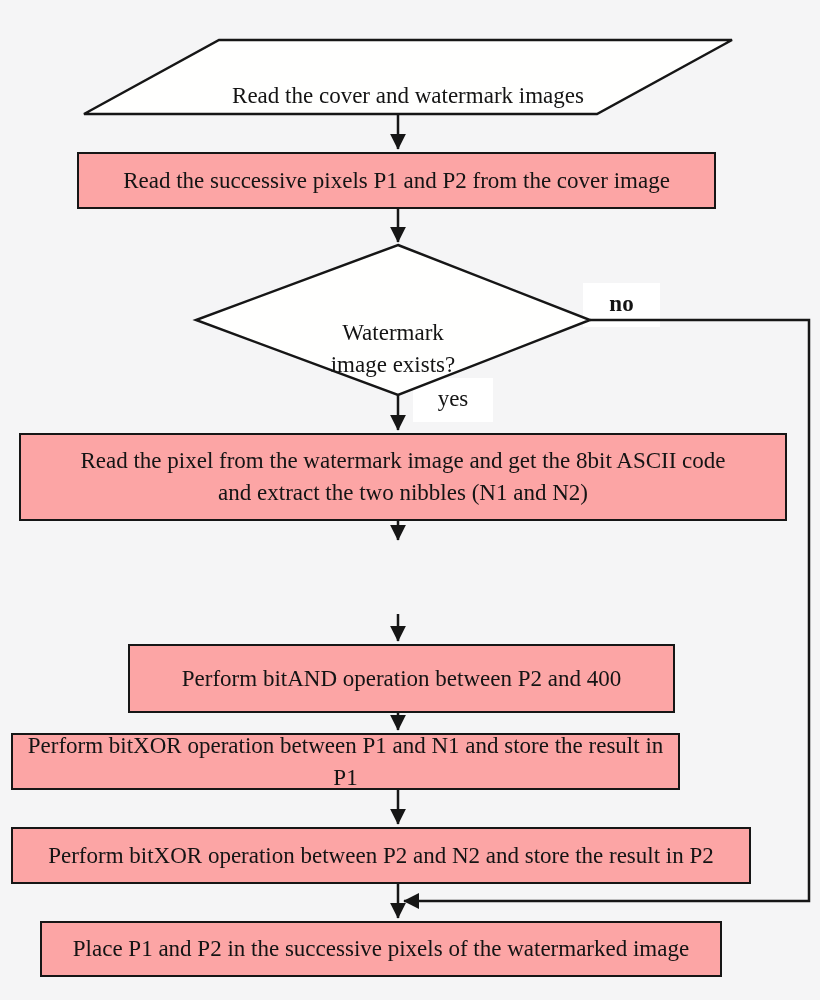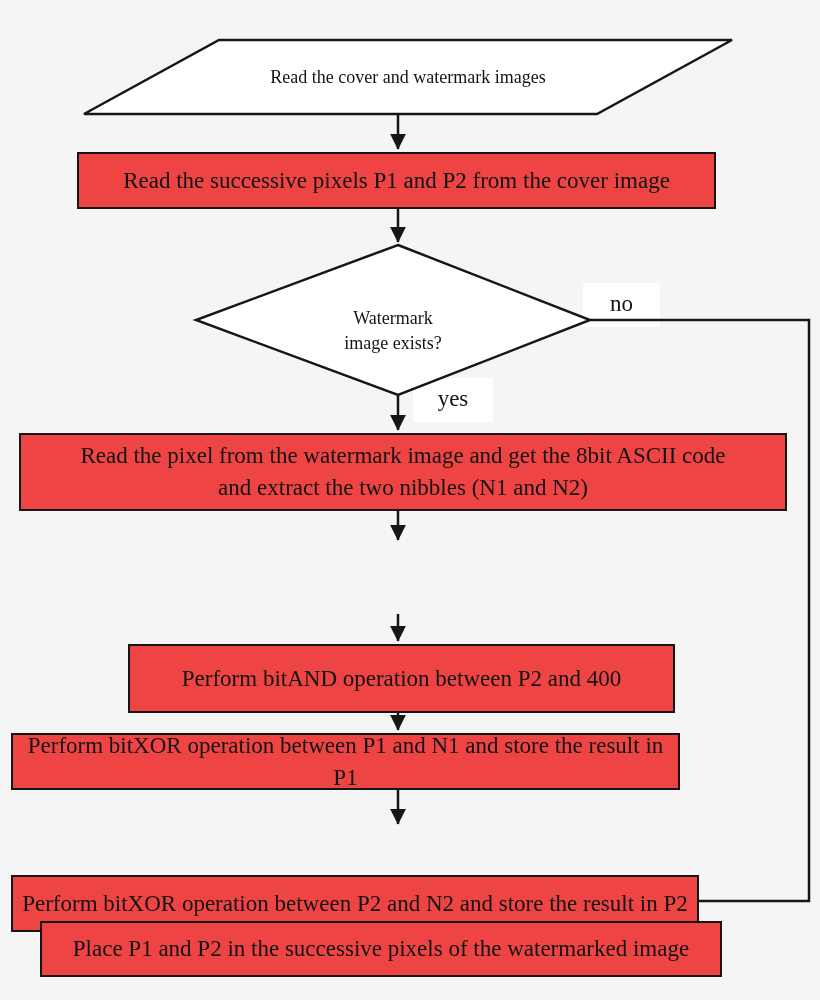--- a/index.html
+++ b/index.html
@@ -14,59 +14,60 @@
   }
   .abs{ position:absolute; }
 
   svg.connector-layer{
     position:absolute; left:0; top:0;
     width:820px; height:1000px;
   }
 
   .node{
     position:absolute;
-    background:#ef4444;
+    background:#fca5a5;
     border:2.5px solid #161616;
     display:flex; flex-direction:column;
     align-items:center; justify-content:center;
     text-align:center;
     font-size:23px; line-height:1.38;
     color:#141414;
   }
 
   .shape-text{
     position:absolute;
     display:flex; flex-direction:column;
     align-items:center; justify-content:center;
     text-align:center;
-    font-size:18px; line-height:1.38;
+    font-size:23px; line-height:1.38;
     color:#141414;
+    margin-top:18px;
   }
 
   .edge-label{
     position:absolute;
     background:#ffffff;
     display:flex; align-items:flex-start; justify-content:center;
     font-size:23px; line-height:1.3;
     color:#141414;
   }
 
   
   #node-read-pixels   { left:77px;  top:152px; width:639px; height:57px; }
-  #node-read-watermark{ left:19px;  top:433px; width:768px; height:78px; }
+  #node-read-watermark{ left:19px;  top:433px; width:768px; height:88px; }
   #node-bitand-p1     { left:128px; top:543px; width:547px; height:71px; }
   #node-bitand-p2     { left:128px; top:644px; width:547px; height:69px; }
   #node-bitxor-p1     { left:11px;  top:733px; width:669px; height:57px; }
-  #node-bitxor-p2     { left:11px;  top:827px; width:688px; height:57px;margin-top:48px; }
+  #node-bitxor-p2     { left:11px;  top:827px; width:740px; height:57px; }
   #node-place         { left:40px;  top:921px; width:682px; height:56px; }
 
   #text-start   { left:84px;  top:40px;  width:648px; height:75px; }
   #text-decision{ left:196px; top:256px; width:394px; height:150px; }
 
-  #label-no { left:583px; top:283px; width:77px; height:44px; padding-top:6px; }
+  #label-no { left:583px; top:283px; width:77px; height:44px; padding-top:6px;font-weight:bold; }
   #label-yes{ left:413px; top:378px; width:80px; height:44px; padding-top:6px; }
 </style>
 </head>
 <body>
 
 <div class="canvas">
 
   <div class="edge-label abs" id="label-no">
     <span>no</span>
   </div>

